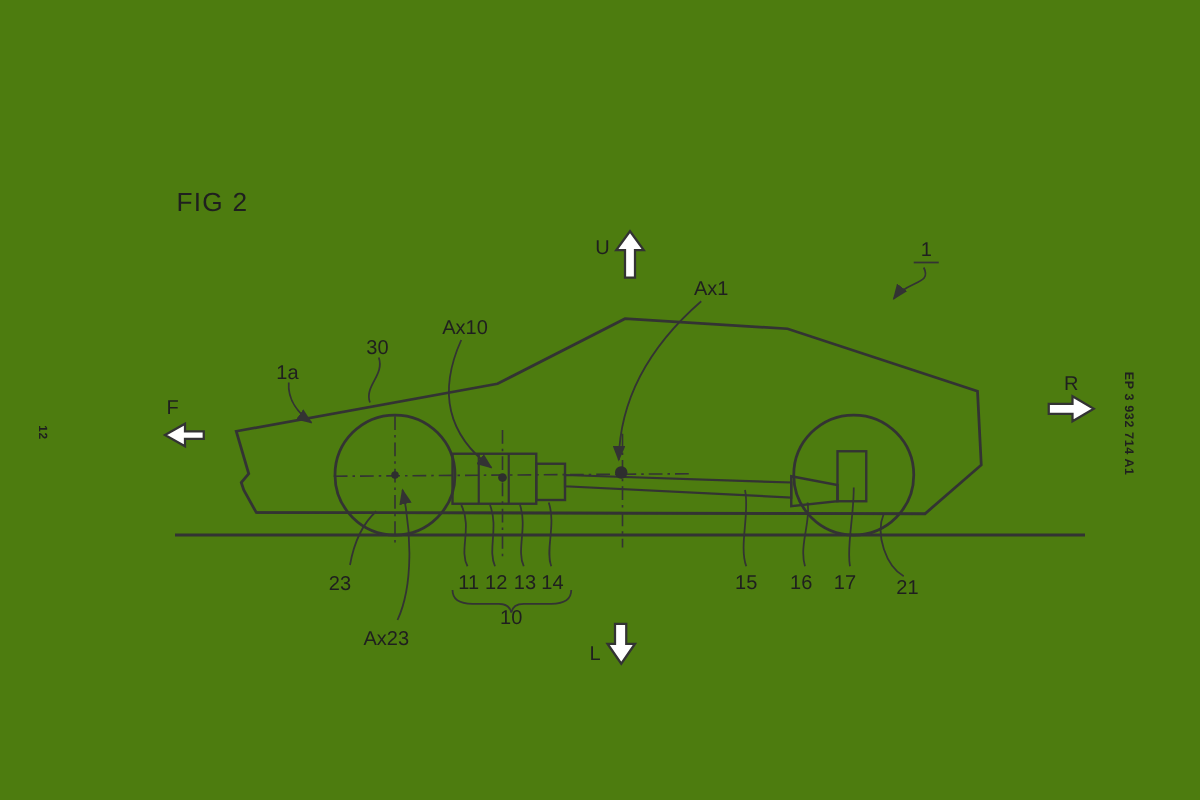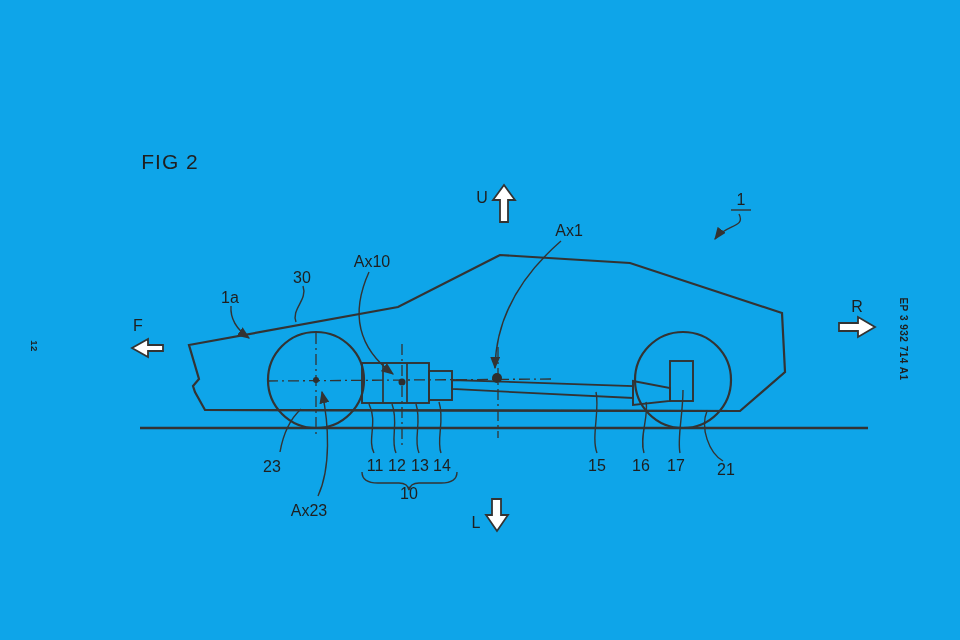--- a/index.html
+++ b/index.html
@@ -1,20 +1,20 @@
 <!DOCTYPE html>
 <html><head>
 <meta charset="utf-8">
 <style>
   html, body { margin: 0; padding: 0; background: #ffffff; }
   .page {
     position: relative;
     width: 960px;
     height: 640px;
-    background: #0ea5e9;
+    background: #4d7c0f;
     overflow: hidden;
     font-family: "Liberation Sans", sans-serif;
   }
   svg { position: absolute; left: 0; top: 0; }
   .ln   { stroke: #333333; fill: none; }
   .fillw{ stroke: #333333; fill: #ffffff; }
   .dot  { fill: #2e2e2e; stroke: none; }
   text  { fill: #1f1f1f; font-family: "Liberation Sans", sans-serif; }
   .lbl  { font-size: 16px; }
   .ttl  { font-size: 21px; letter-spacing: 1px; }

